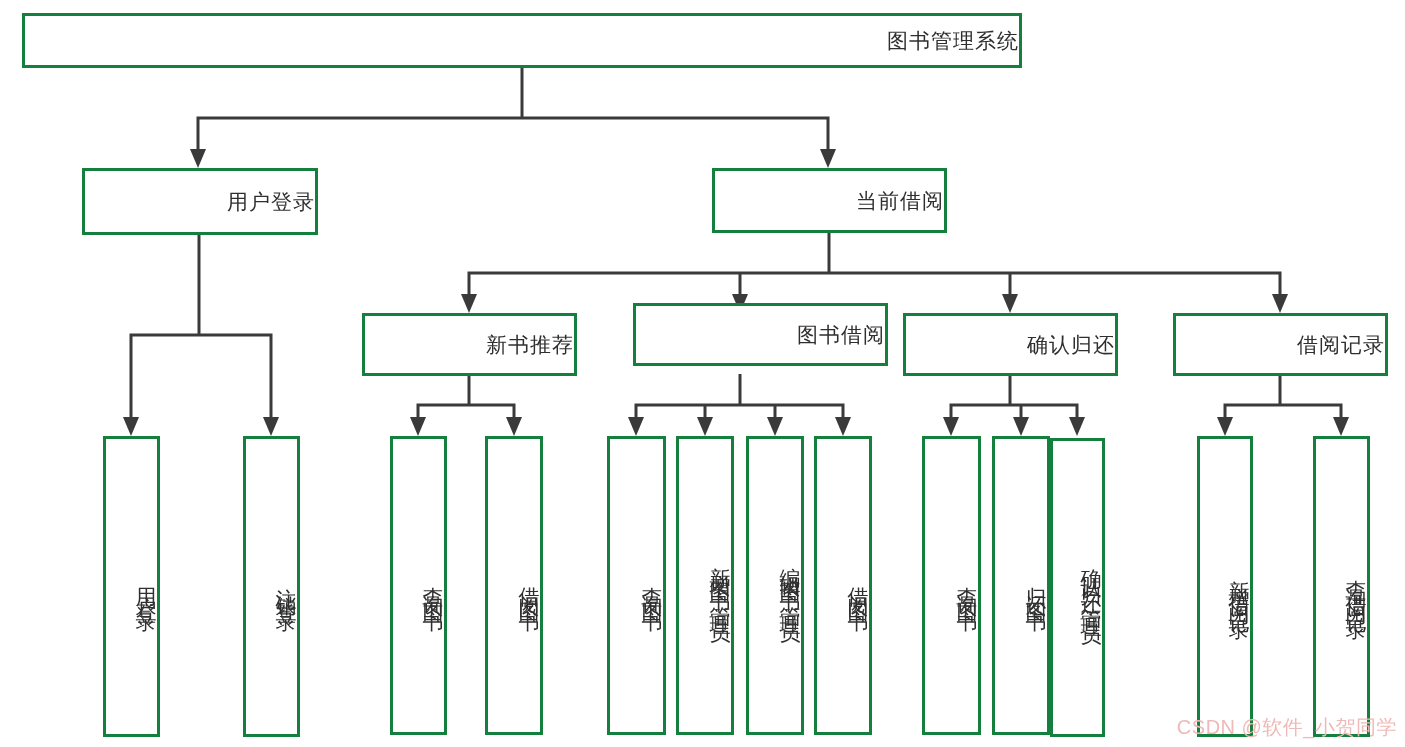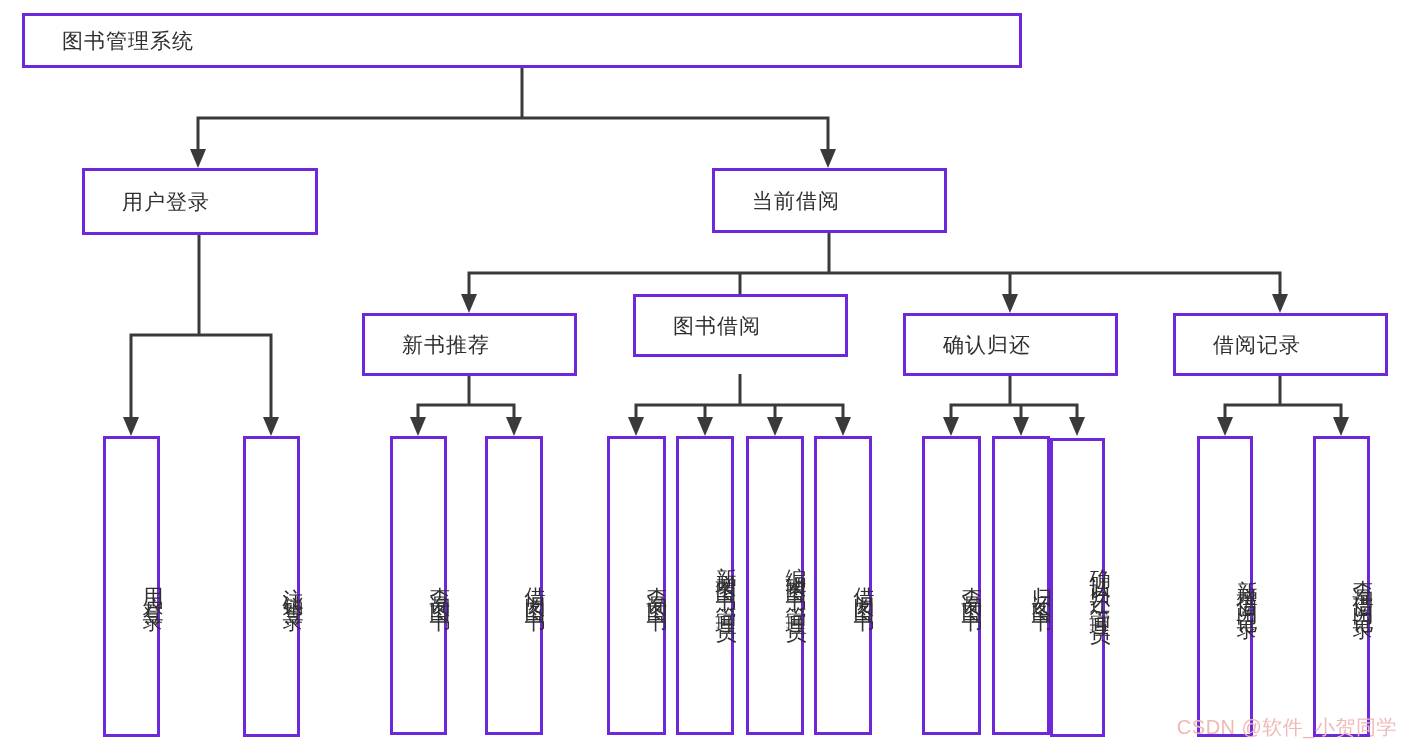--- a/index.html
+++ b/index.html
@@ -17,25 +17,25 @@
   }
   #connector-layer {
     position: absolute;
     left: 0; top: 0;
     width: 1405px;
     height: 747px;
   }
   .node {
     position: absolute;
     box-sizing: border-box;
-    border: 3px solid #6d28d9;
+    border: 3px solid #15803d;
     background: #ffffff;
     display: flex;
     align-items: center;
-    justify-content: flex-start;
+    justify-content: flex-end;
     color: #2f2f2f;
     z-index: 2;
     padding-left: 37px;
   }
   .node.h span {
     font-size: 21px;
     letter-spacing: 1px;
     white-space: nowrap;
   }
   .node.v span {
@@ -123,21 +123,21 @@
   <div class="node h" style="left:82px;top:168px;width:236px;height:67px">
     <span>用户登录</span>
   </div>
   <div class="node h" style="left:712px;top:168px;width:235px;height:65px">
     <span>当前借阅</span>
   </div>
 
   <div class="node h" style="left:362px;top:313px;width:215px;height:63px">
     <span>新书推荐</span>
   </div>
-  <div class="node h" style="left:633px;top:294px;width:215px;height:63px">
+  <div class="node h" style="left:633px;top:303px;width:255px;height:63px">
     <span>图书借阅</span>
   </div>
   <div class="node h" style="left:903px;top:313px;width:215px;height:63px">
     <span>确认归还</span>
   </div>
   <div class="node h" style="left:1173px;top:313px;width:215px;height:63px">
     <span>借阅记录</span>
   </div>
 
   <div class="node v" style="left:103px;top:436px;width:57px;height:301px">

